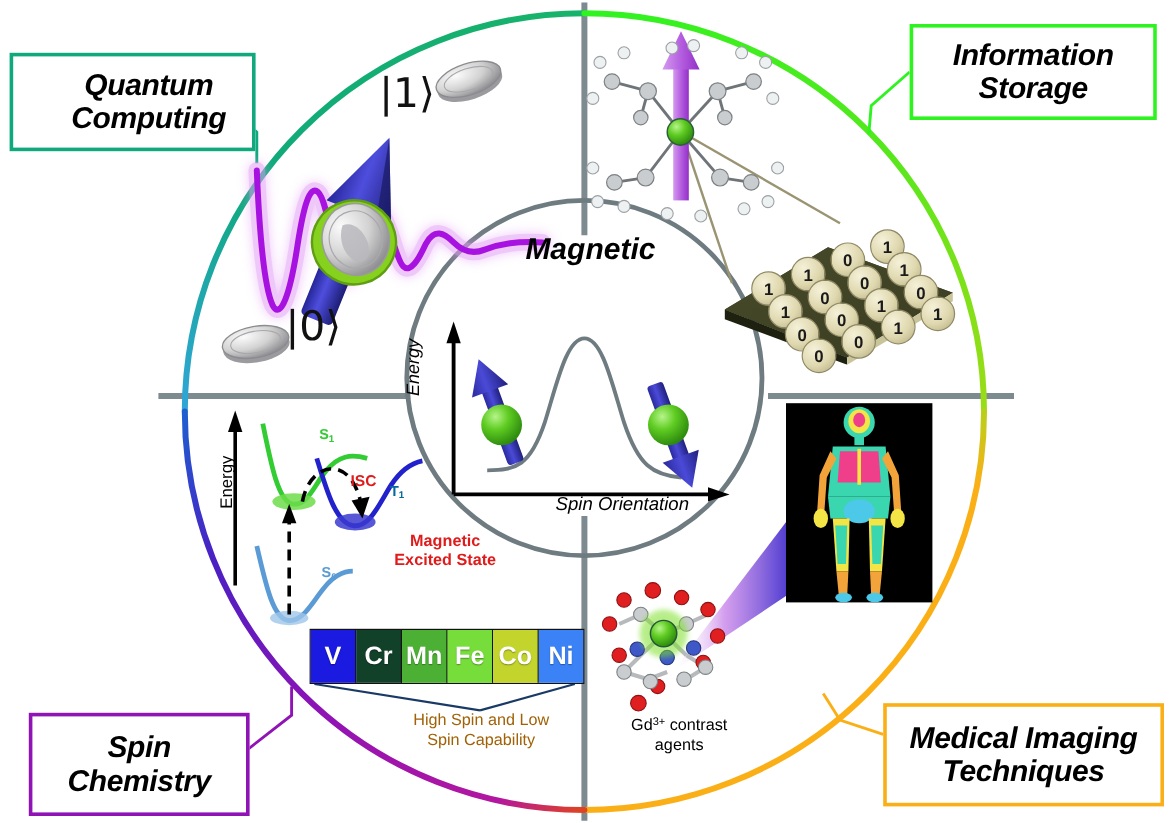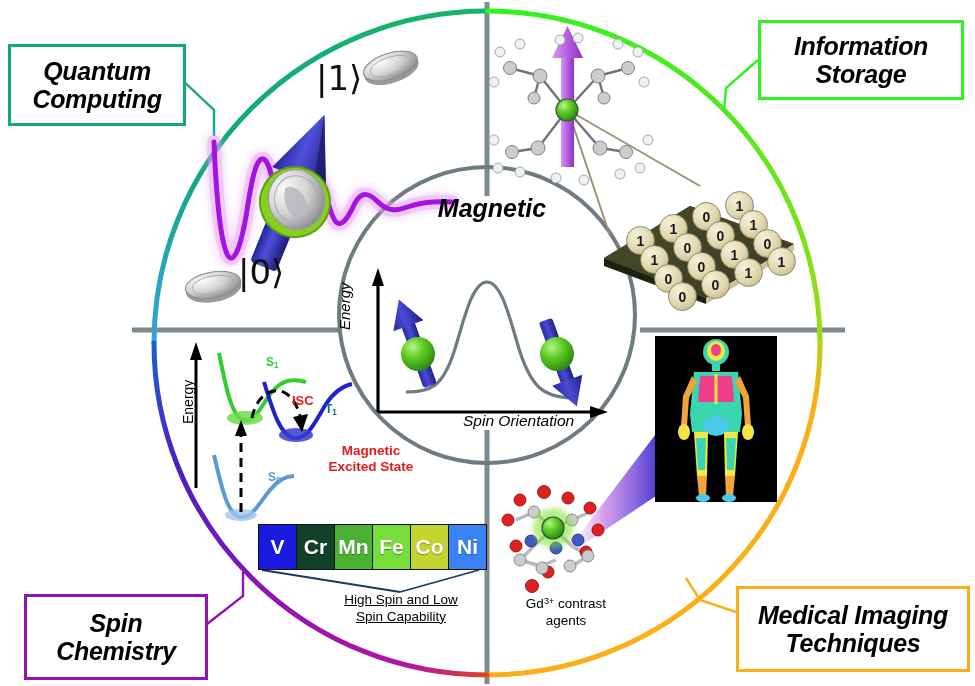--- a/index.html
+++ b/index.html
@@ -44,21 +44,21 @@
 
   
   #elstrip{position:absolute;left:258px;top:524px;display:flex;height:44px;
            border:1px solid #111;}
   #elstrip .el{width:37px;height:100%;display:flex;align-items:center;
         justify-content:center;color:#fff;font-size:21px;font-weight:600;
         border-right:1px solid #111;text-shadow:0 1px 1px rgba(0,0,0,.35);}
   #elstrip .el:last-child{border-right:none;}
 
   #hslabel{position:absolute;left:316px;top:592px;width:170px;text-align:center;
-           font-size:13.5px;color:#000000;line-height:1.25;text-decoration:underline;}
+           font-size:13.5px;color:#a16207;line-height:1.25;}
   #gdlabel{position:absolute;left:496px;top:596px;width:140px;text-align:center;
            font-size:13.5px;color:#000;line-height:1.25;}
 
   
   #memgrid{position:absolute;left:598px;top:186px;width:200px;height:118px;}
   .bitcell{position:absolute;width:27px;height:27px;border-radius:50%;
        background:radial-gradient(circle at 35% 30%,#f5f1d8 0%,#ded7ae 55%,#b3ab80 100%);
        border:1.2px solid #8e8864;display:flex;align-items:center;justify-content:center;
        font-size:14px;font-weight:700;color:#1a1a1a;}
 
@@ -415,21 +415,21 @@
       <div class="bitcell" style="left:122px;top:54px;">1</div>
       <div class="bitcell" style="left:155px;top:43px;">0</div>
 
       <div class="bitcell" style="left:70px;top:96px;">0</div>
       <div class="bitcell" style="left:103px;top:84px;">0</div>
       <div class="bitcell" style="left:136px;top:72px;">1</div>
       <div class="bitcell" style="left:169px;top:61px;">1</div>
     </div>
   </div>
 
-  <div class="callout" id="cal-qc" style="border-color: rgb(15, 169, 125);">
+  <div class="callout" id="cal-qc" style="border-color: rgb(15, 169, 125); padding-left: 27px;">
     <div>
       <span>Quantum</span>
       <span>Computing</span>
     </div>
   </div>
 
   <div class="callout" id="cal-is" style="border-color: rgb(47, 243, 33);">
     <div>
       <span>Information</span>
       <span>Storage</span>

